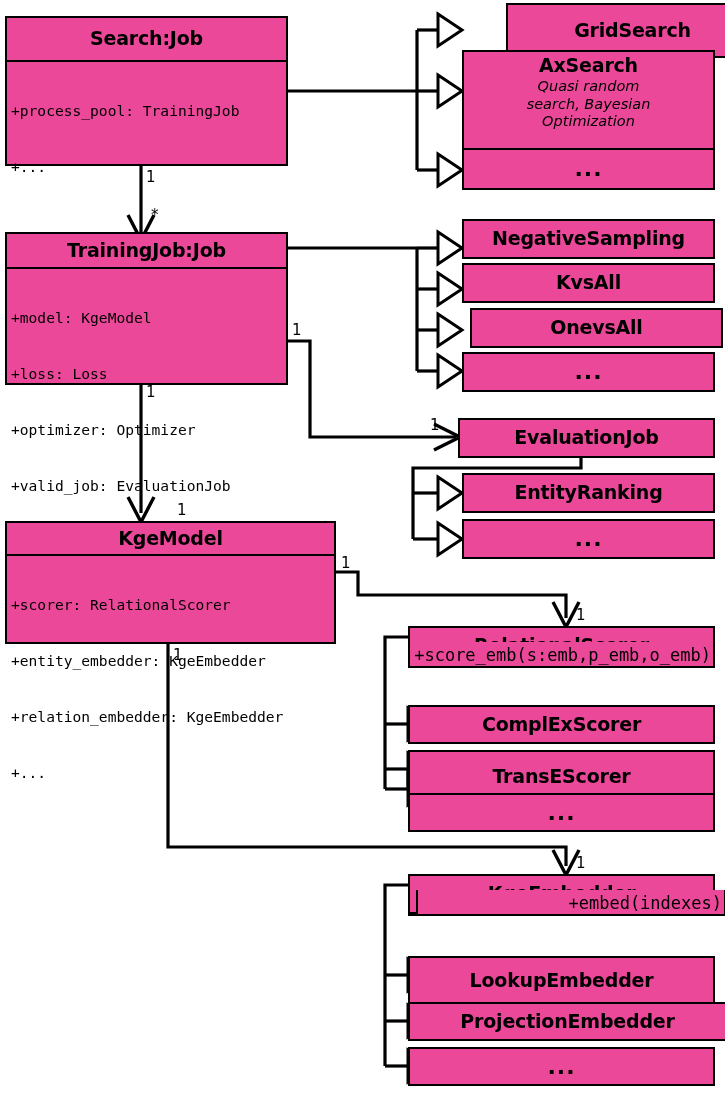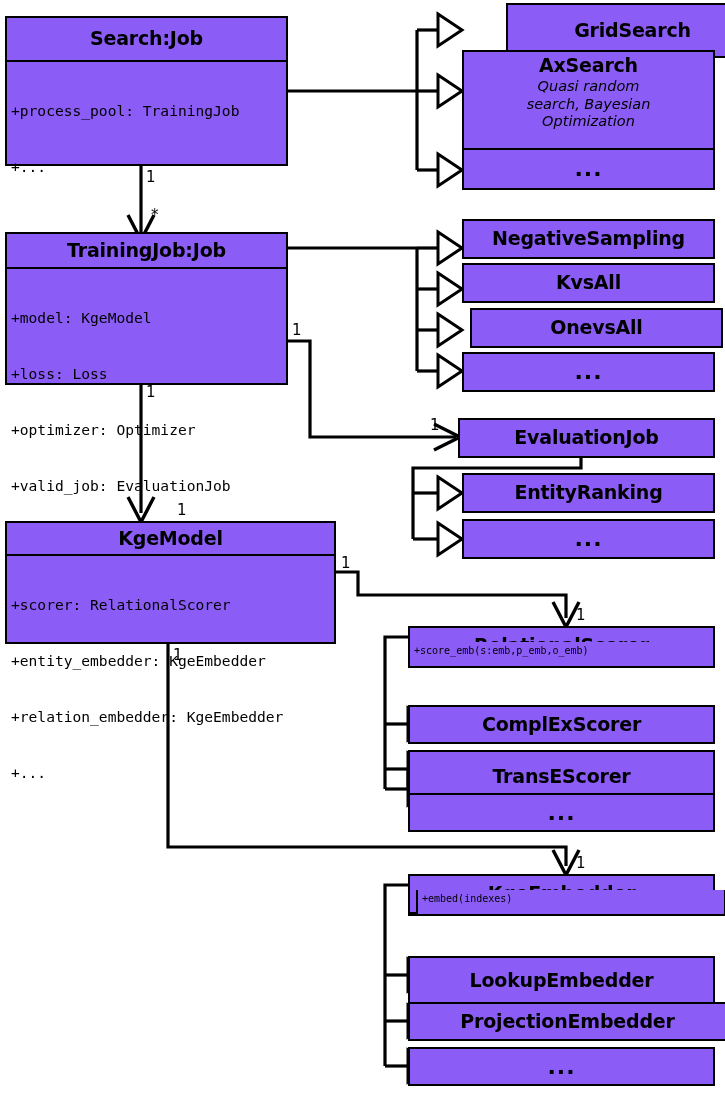--- a/index.html
+++ b/index.html
@@ -9,21 +9,21 @@
     font-family: "DejaVu Sans", sans-serif;
     overflow: hidden;
   }
   #diagram { position: relative; width: 725px; height: 1093px; }
 
   #wires { position: absolute; left: 0; top: 0; width: 725px; height: 1093px; pointer-events: none; }
 
   .cls {
     position: absolute;
     border: 2.5px solid #000;
-    background: #8b5cf6;
+    background: #ec4899;
     display: flex;
     flex-direction: column;
   }
   .cls-name {
     font-weight: bold;
     text-align: center;
     font-size: 19px;
     line-height: 1.15;
     padding: 4px 4px 4px;
     letter-spacing: -0.2px;
@@ -43,25 +43,26 @@
     font-family: "DejaVu Sans Mono", monospace;
     font-size: 14.6px;
     line-height: 1.285;
     padding: 2px 3px 2px 4px;
     white-space: pre;
     flex: 1;
   }
   .cls-attrs div { white-space: pre; }
   .cls-ops {
     font-family: "DejaVu Sans Mono", monospace;
-    font-size: 10px;
+    font-size: 17px;
     line-height: 1.2;
     padding: 2px 2px 2px 4px;
     border-top: 2.5px solid #000;
     white-space: nowrap;
+    text-align: right;
   }
   .mult {
     position: absolute;
     font-family: "DejaVu Sans", sans-serif;
     font-size: 15px;
     line-height: 1;
     color: #000;
   }
   .ellipsis-name { font-size: 22px; letter-spacing: 1px; }
 </style>

